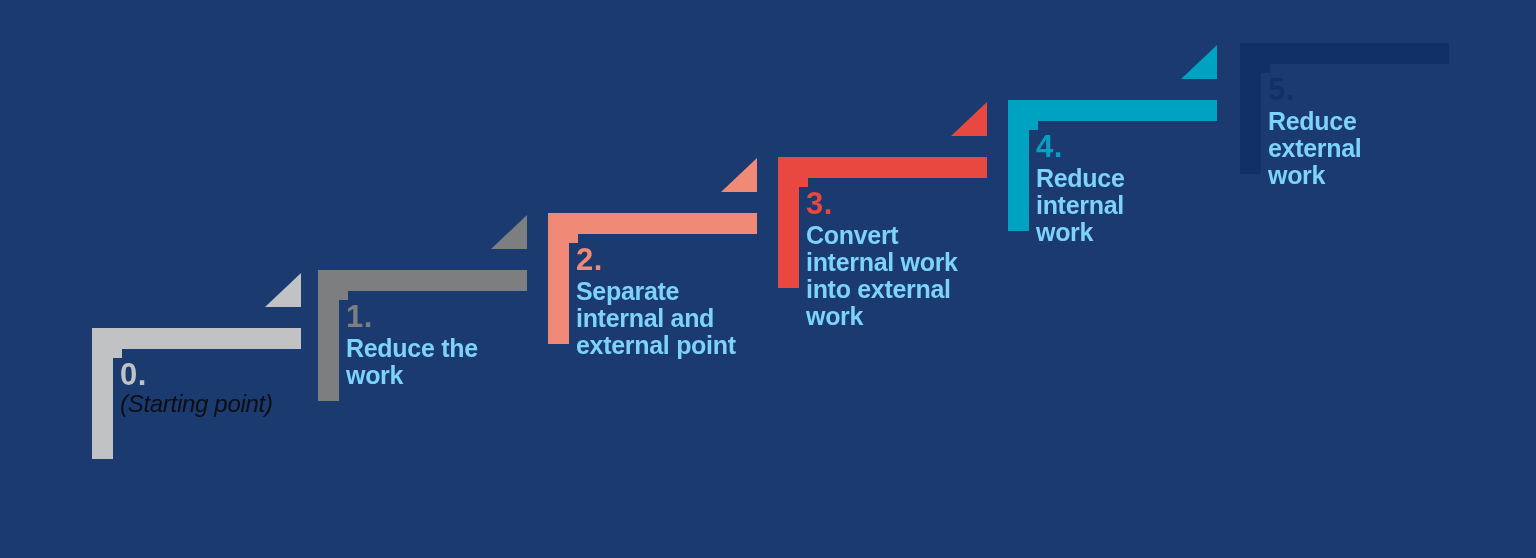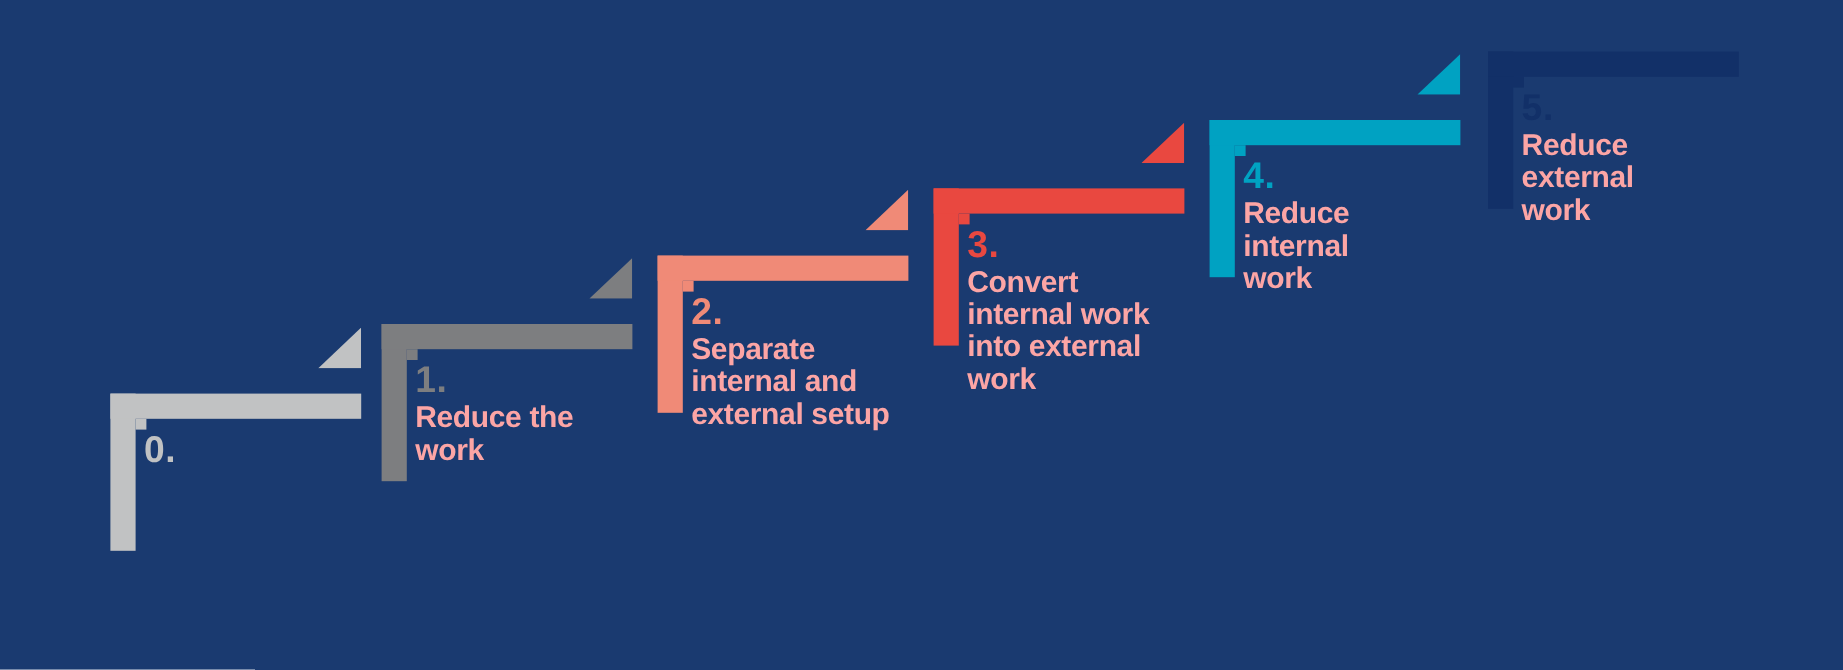--- a/index.html
+++ b/index.html
@@ -54,21 +54,21 @@
     font-weight: bold;
     line-height: 1;
     color: var(--c);
     letter-spacing: 0.5px;
   }
   .title {
     margin-top: 3px;
     font-size: 25px;
     font-weight: bold;
     line-height: 27px;
-    color: #fca5a5;
+    color: #7dd3fc;
     white-space: pre-line;
     letter-spacing: -0.3px;
   }
   .subtitle {
     font-size: 24px;
     font-weight: 400;
     font-style: italic;
     line-height: 27px;
     color: #0D0E12;
     letter-spacing: -0.3px;
@@ -79,20 +79,21 @@
 
 <div class="canvas">
 
   <div class="step step-0" style="--c: #C1C2C3;">
     <div class="bar-v"></div>
     <div class="bar-h"></div>
     <div class="notch"></div>
     <div class="tri"></div>
     <div class="content">
       <div class="num">0.</div>
+      <div class="subtitle">(Starting point)</div>
     </div>
   </div>
 
   <div class="step step-1" style="--c: #7D7E80;">
     <div class="bar-v"></div>
     <div class="bar-h"></div>
     <div class="notch"></div>
     <div class="tri"></div>
     <div class="content">
       <div class="num">1.</div>
@@ -103,21 +104,21 @@
 
   <div class="step step-2" style="--c: #F08A77;">
     <div class="bar-v"></div>
     <div class="bar-h"></div>
     <div class="notch"></div>
     <div class="tri"></div>
     <div class="content">
       <div class="num">2.</div>
       <div class="title">Separate
 internal and
-external setup</div>
+external point</div>
     </div>
   </div>
 
   <div class="step step-3" style="--c: #E94840;">
     <div class="bar-v"></div>
     <div class="bar-h"></div>
     <div class="notch"></div>
     <div class="tri"></div>
     <div class="content">
       <div class="num">3.</div>

